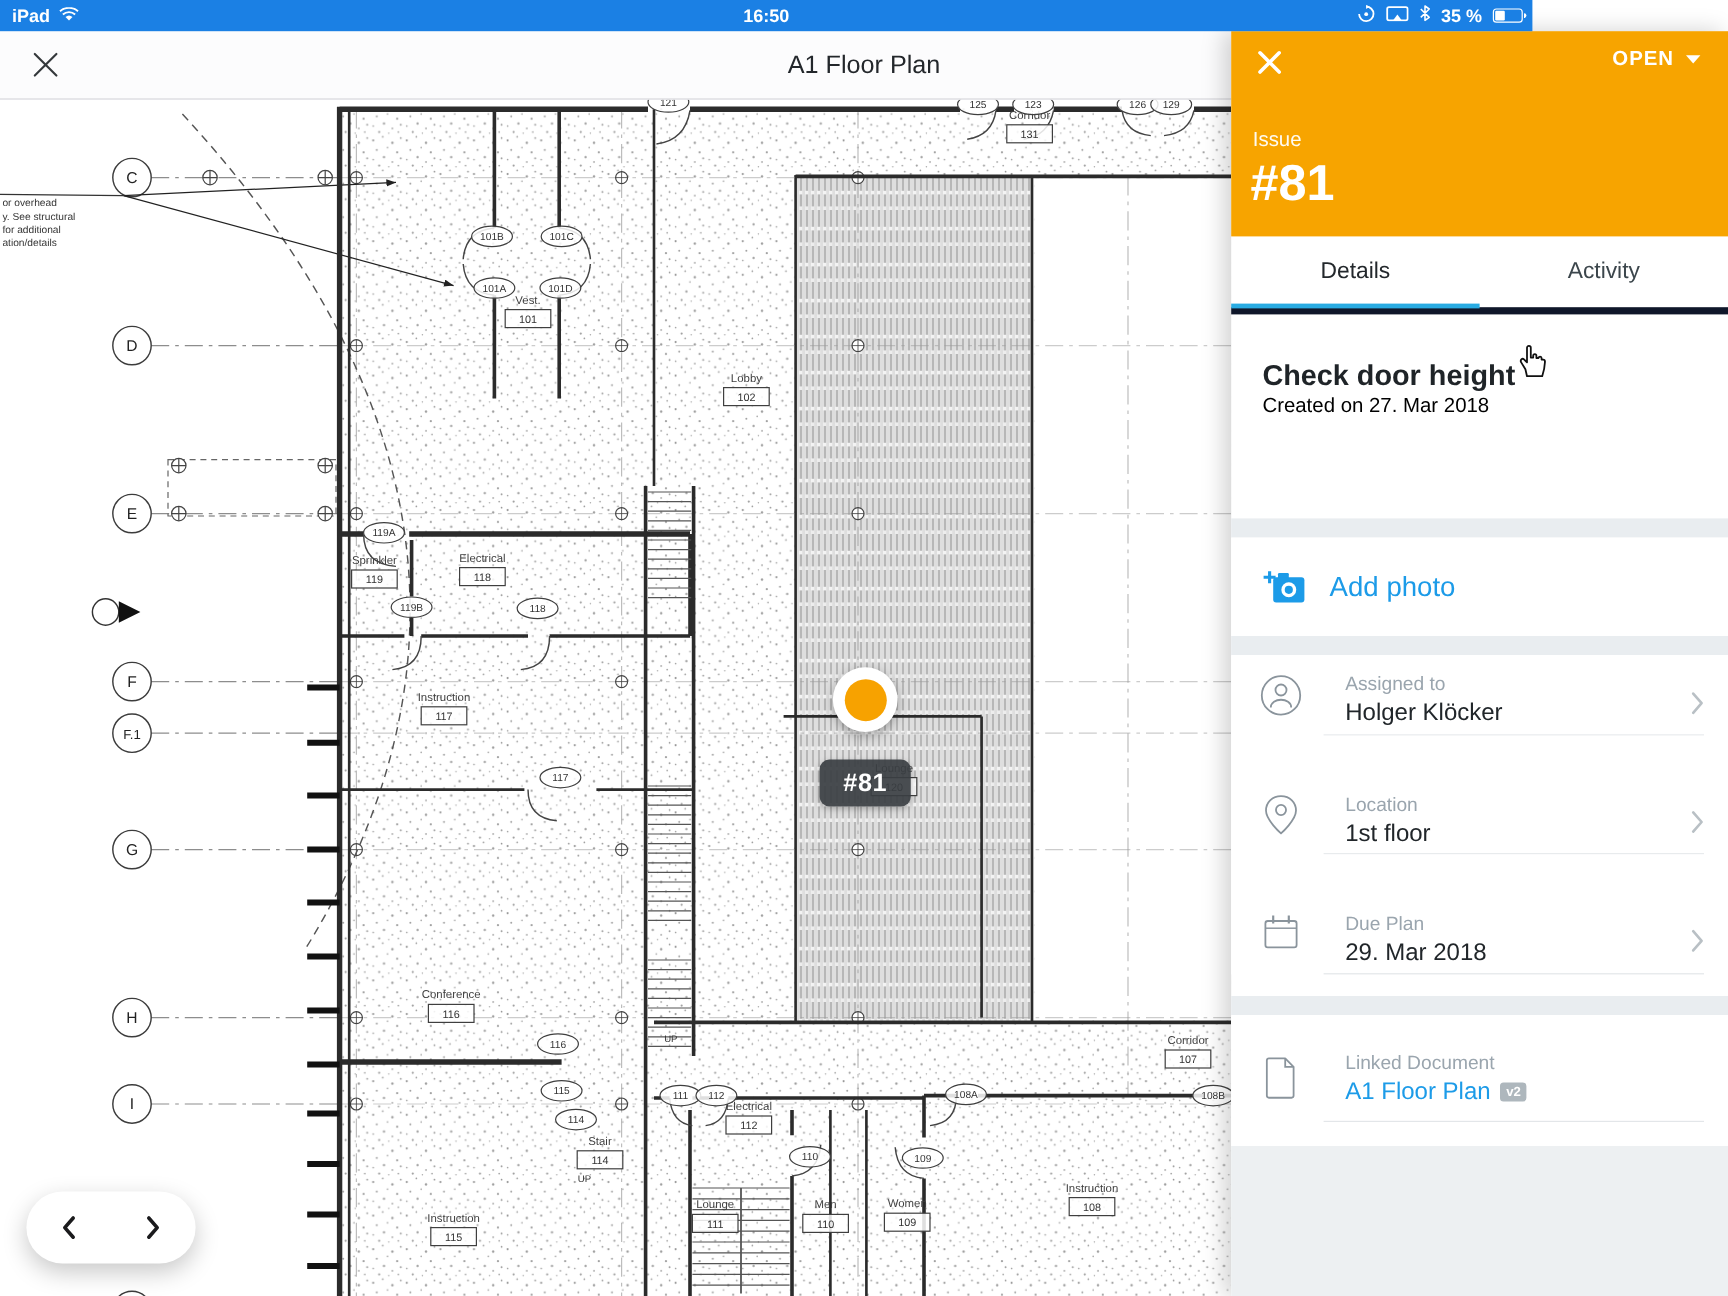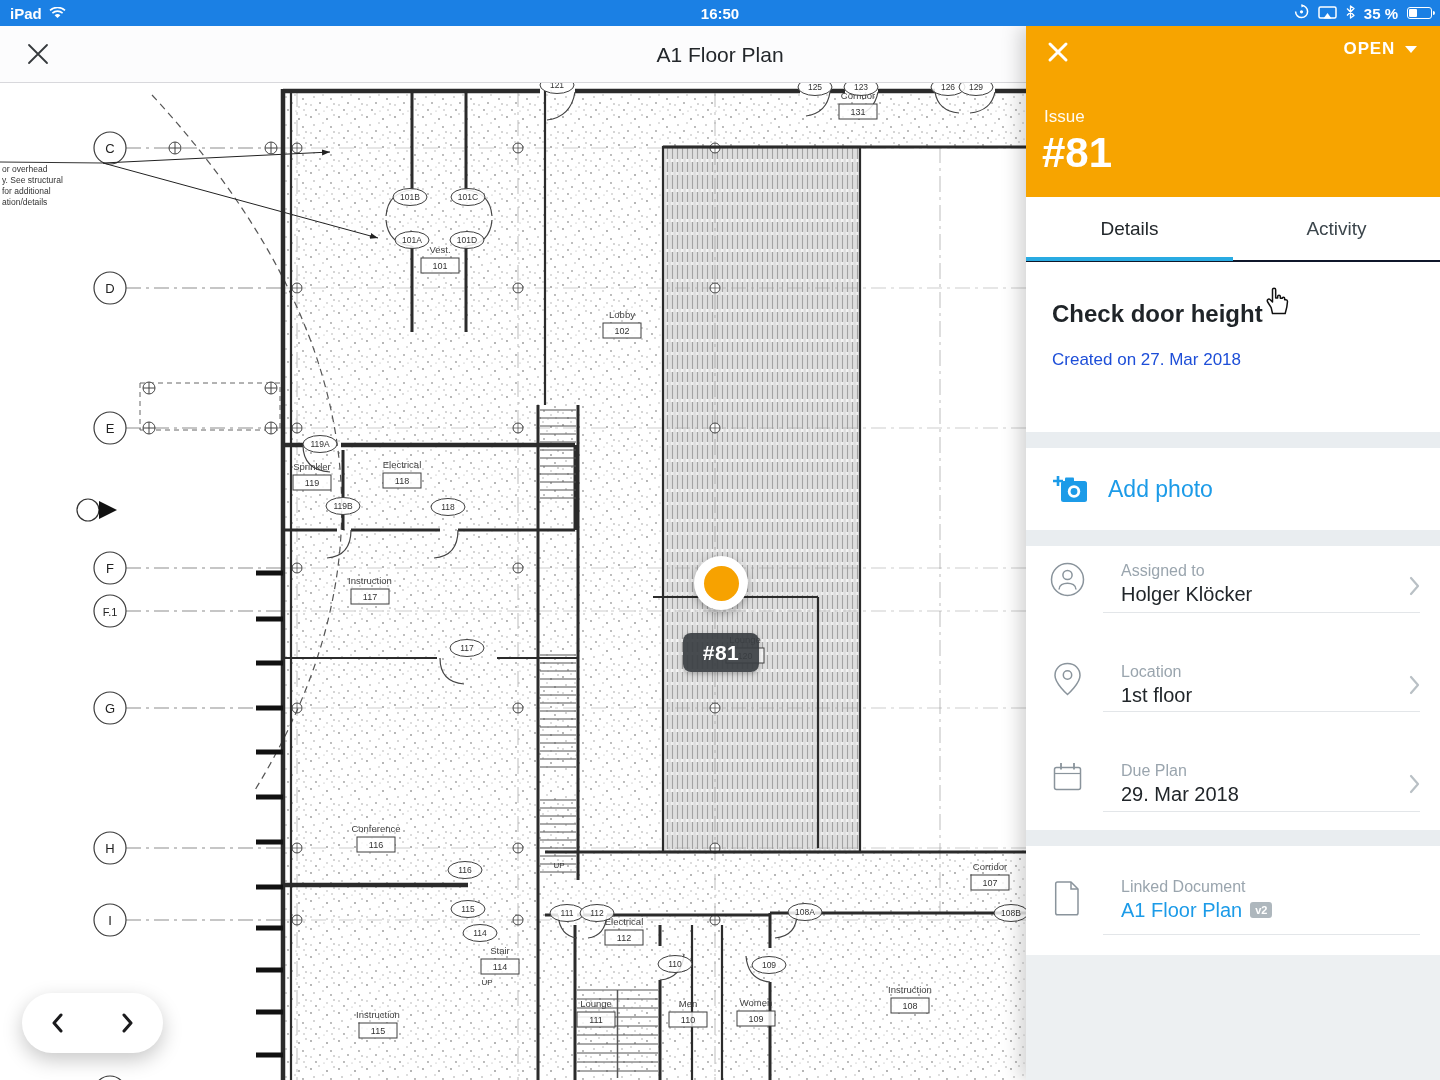--- a/index.html
+++ b/index.html
@@ -1,20 +1,20 @@
 <!DOCTYPE html>
 <html><head>
 <meta charset="utf-8">
 <style>
   * { margin:0; padding:0; box-sizing:border-box; }
   html,body { width:1440px; height:1080px; overflow:hidden; }
   body { font-family:"Liberation Sans", sans-serif; background:#fff; position:relative; }
 
   
-  .status-bar { position:absolute; left:0; top:0; width:1440px; height:26px; background:#1b80e4;
+  .status-bar { position:absolute; left:0; top:0; width:1277px; height:26px; background:#1b80e4;
     color:#fff; display:flex; align-items:center; z-index:40; font-size:15px; }
   .sb-left { position:absolute; left:10px; top:0; height:26px; display:flex; align-items:center; gap:7px; font-weight:700; }
   .sb-time { position:absolute; left:0; width:100%; text-align:center; font-weight:700; }
   .sb-right { position:absolute; right:8px; top:0; height:26px; display:flex; align-items:center; gap:9px; font-weight:600; }
   .batt { width:25px; height:12px; border:1px solid #fff; border-radius:3px; position:relative; }
   .batt::after { content:""; position:absolute; right:-4px; top:3px; width:2px; height:4px; background:#fff; border-radius:0 2px 2px 0; }
   .batt-fill { position:absolute; left:1px; top:1px; bottom:1px; width:35%; background:#fff; border-radius:1px; }
 
   
   .nav-bar { position:absolute; left:0; top:26px; width:1440px; height:57px; background:#fcfcfd;
@@ -45,28 +45,28 @@
   
   .issue-panel { position:absolute; left:1026px; top:26px; width:414px; height:1054px; background:#fff;
     box-shadow:-6px 0 18px rgba(0,0,0,.18); z-index:20; display:flex; flex-direction:column; }
   .ip-header { height:171px; background:#f7a400; position:relative; color:#fff; flex:none; }
   .ip-close { position:absolute; left:14px; top:8px; width:36px; height:36px; background:none; border:none;
     display:flex; align-items:center; justify-content:center; cursor:pointer; }
   .ip-status { position:absolute; right:22px; top:13px; display:flex; align-items:center; gap:9px; background:none;
     border:none; color:#fff; font-size:17px; font-weight:700; letter-spacing:.8px; cursor:pointer; }
   .ip-type { position:absolute; left:18px; top:81px; font-size:17px; font-weight:400; opacity:.95; }
   .ip-id { position:absolute; left:16px; top:103px; font-size:42px; font-weight:700; }
-  .ip-tabs { height:65px; display:flex; border-bottom:2px solid #0f172a; flex:none; }
+  .ip-tabs { height:65px; display:flex; border-bottom:6px solid #0f172a; flex:none; }
   .ip-tab { flex:1; background:none; border:none; font-size:19px; color:#3c464c; cursor:pointer; position:relative;
     font-family:"Liberation Sans",sans-serif; }
   .ip-tab.active { color:#23282c; }
   .ip-tab.active::after { content:""; position:absolute; left:0; right:0; bottom:-1px; height:4px; background:#29abe2; }
   .ip-title-sec { height:170px; padding:38px 26px 0; flex:none; position:relative; }
   .ip-title { font-size:24px; font-weight:700; color:#1f2428; }
-  .ip-created { margin-top:22px; font-size:17px; color:#1d4ed8; }
+  .ip-created { font-size:17px; color:#000000; }
   .band { height:16px; background:#e9edf0; flex:none; }
   .ip-addphoto { height:82px; display:flex; align-items:center; padding:0 26px; gap:20px; background:#fff;
     border:none; width:100%; cursor:pointer; flex:none; }
   .ip-addphoto span { color:#1c9be8; font-size:23px; }
   .ip-row { position:relative; padding-left:95px; flex:none; background:#fff; cursor:pointer; }
   .ip-row .row-icon { position:absolute; left:24px; }
   .ip-row .row-label { font-size:16px; color:#9aa5ae; }
   .ip-row .row-value { font-size:20px; color:#21262a; margin-top:3px; }
   .ip-row .row-value.link { color:#1c9be8; }
   .ip-row .divider { position:absolute; left:77px; right:20px; bottom:0; height:1px; background:#e3e6e9; }

